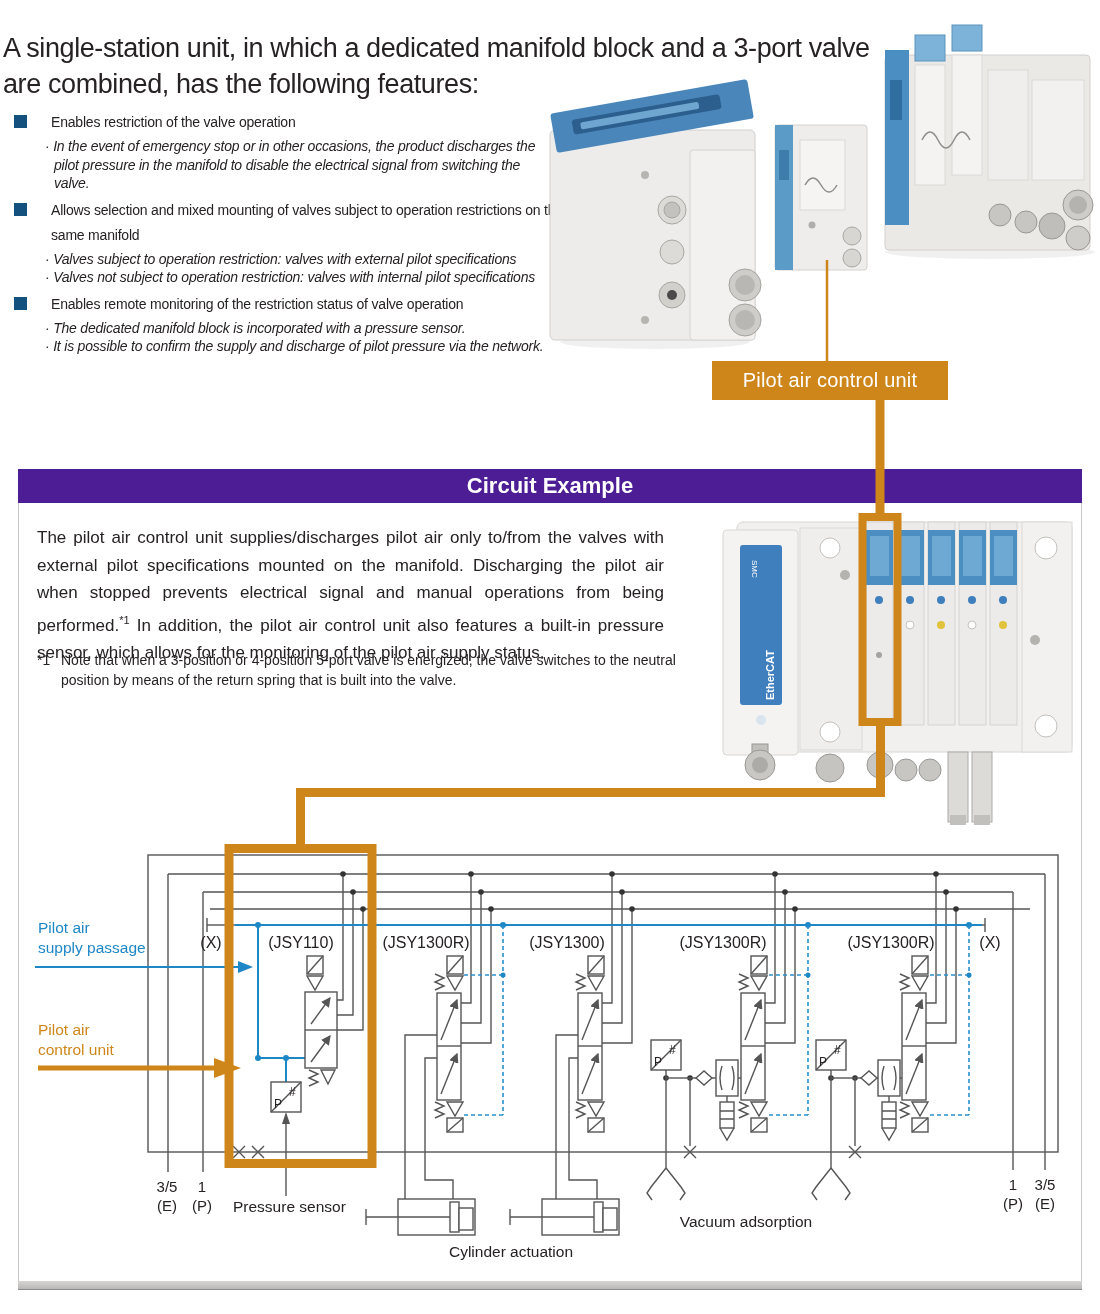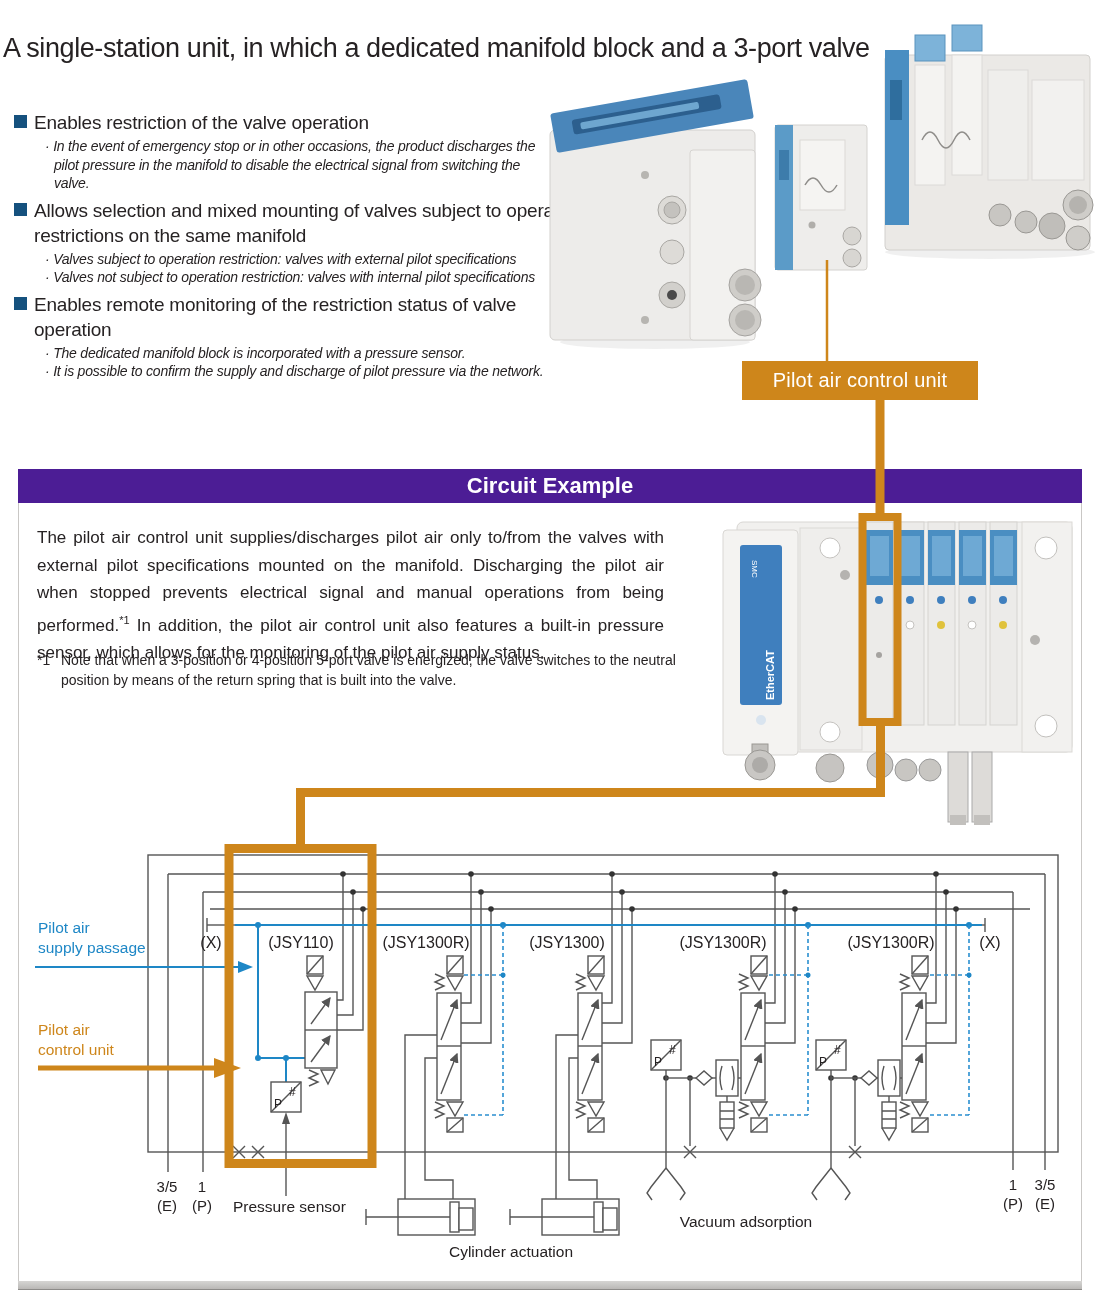--- a/index.html
+++ b/index.html
@@ -3,30 +3,30 @@
 <meta charset="utf-8">
 <style>
   html,body{margin:0;padding:0;background:#ffffff;}
   .page{position:relative;width:1100px;height:1314px;background:#fff;overflow:hidden;
         font-family:"Liberation Sans","DejaVu Sans",sans-serif;color:#262223;}
   
   .intro-heading{position:absolute;left:3px;top:30px;width:900px;
         font-size:27px;line-height:36px;letter-spacing:-0.4px;color:#262223;}
   .features{position:absolute;left:14px;top:110px;width:580px;}
   .feature{margin-bottom:5px;}
-  .ftitle{display:flex;gap:7px;font-size:19px;line-height:25px;letter-spacing:-0.2px;}
+  .ftitle{display:flex;gap:24px;font-size:14px;line-height:25px;letter-spacing:-0.2px;}
   .bullet{width:13px;height:13px;background:#15517e;margin-top:5px;flex:0 0 auto;}
   .ftitle-text{width:552px;}
   .fdetails{margin:2px 0 5px 31px;font-style:italic;}
   .fdetail{font-size:14px;line-height:18.5px;letter-spacing:-0.2px;
            padding-left:9px;text-indent:-9px;color:#262223;}
   .f12 .fdetail{width:500px;}
   .f34 .fdetail{width:568px;}
   
-  .callout{position:absolute;left:742px;top:361px;width:236px;height:39px;background:#ce861b;
+  .callout{position:absolute;left:712px;top:361px;width:236px;height:39px;background:#ce861b;
            color:#fff;font-size:20px;line-height:39px;text-align:center;letter-spacing:0.2px;}
   
   .banner{position:absolute;left:18px;top:469px;width:1064px;height:34px;background:#4c1d95;
           color:#fff;font-weight:bold;font-size:22px;line-height:34px;text-align:center;}
   .side-border{position:absolute;top:503px;width:1px;height:779px;background:#c9c7c5;}
   .side-border.l{left:18px;}
   .side-border.r{left:1081px;}
   .bottom-bar{position:absolute;left:18px;top:1281px;width:1064px;height:8px;
           background:linear-gradient(#d6d5d3,#bab8b6);border-bottom:1px solid #8d8b89;}
   .para{position:absolute;left:37px;top:524px;width:627px;font-size:17px;line-height:27.5px;
@@ -38,20 +38,21 @@
   svg{position:absolute;}
   svg text{font-family:"Liberation Sans","DejaVu Sans",sans-serif;}
 </style>
 </head>
 <body>
 
 <div class="page">
 
   <div class="intro-heading">
     <span>A single-station unit, in which a dedicated manifold block and a 3-port valve</span><br>
+    <span>are combined, has the following features:</span>
   </div>
 
   <div class="features">
     <div class="feature f12">
       <div class="ftitle">
         <span class="bullet"></span>
         <span class="ftitle-text">Enables restriction of the valve operation</span>
       </div>
       <div class="fdetails">
         <div class="fdetail">· In the event of emergency stop or in other occasions, the product discharges the pilot pressure in the manifold to disable the electrical signal from switching the valve.</div>

